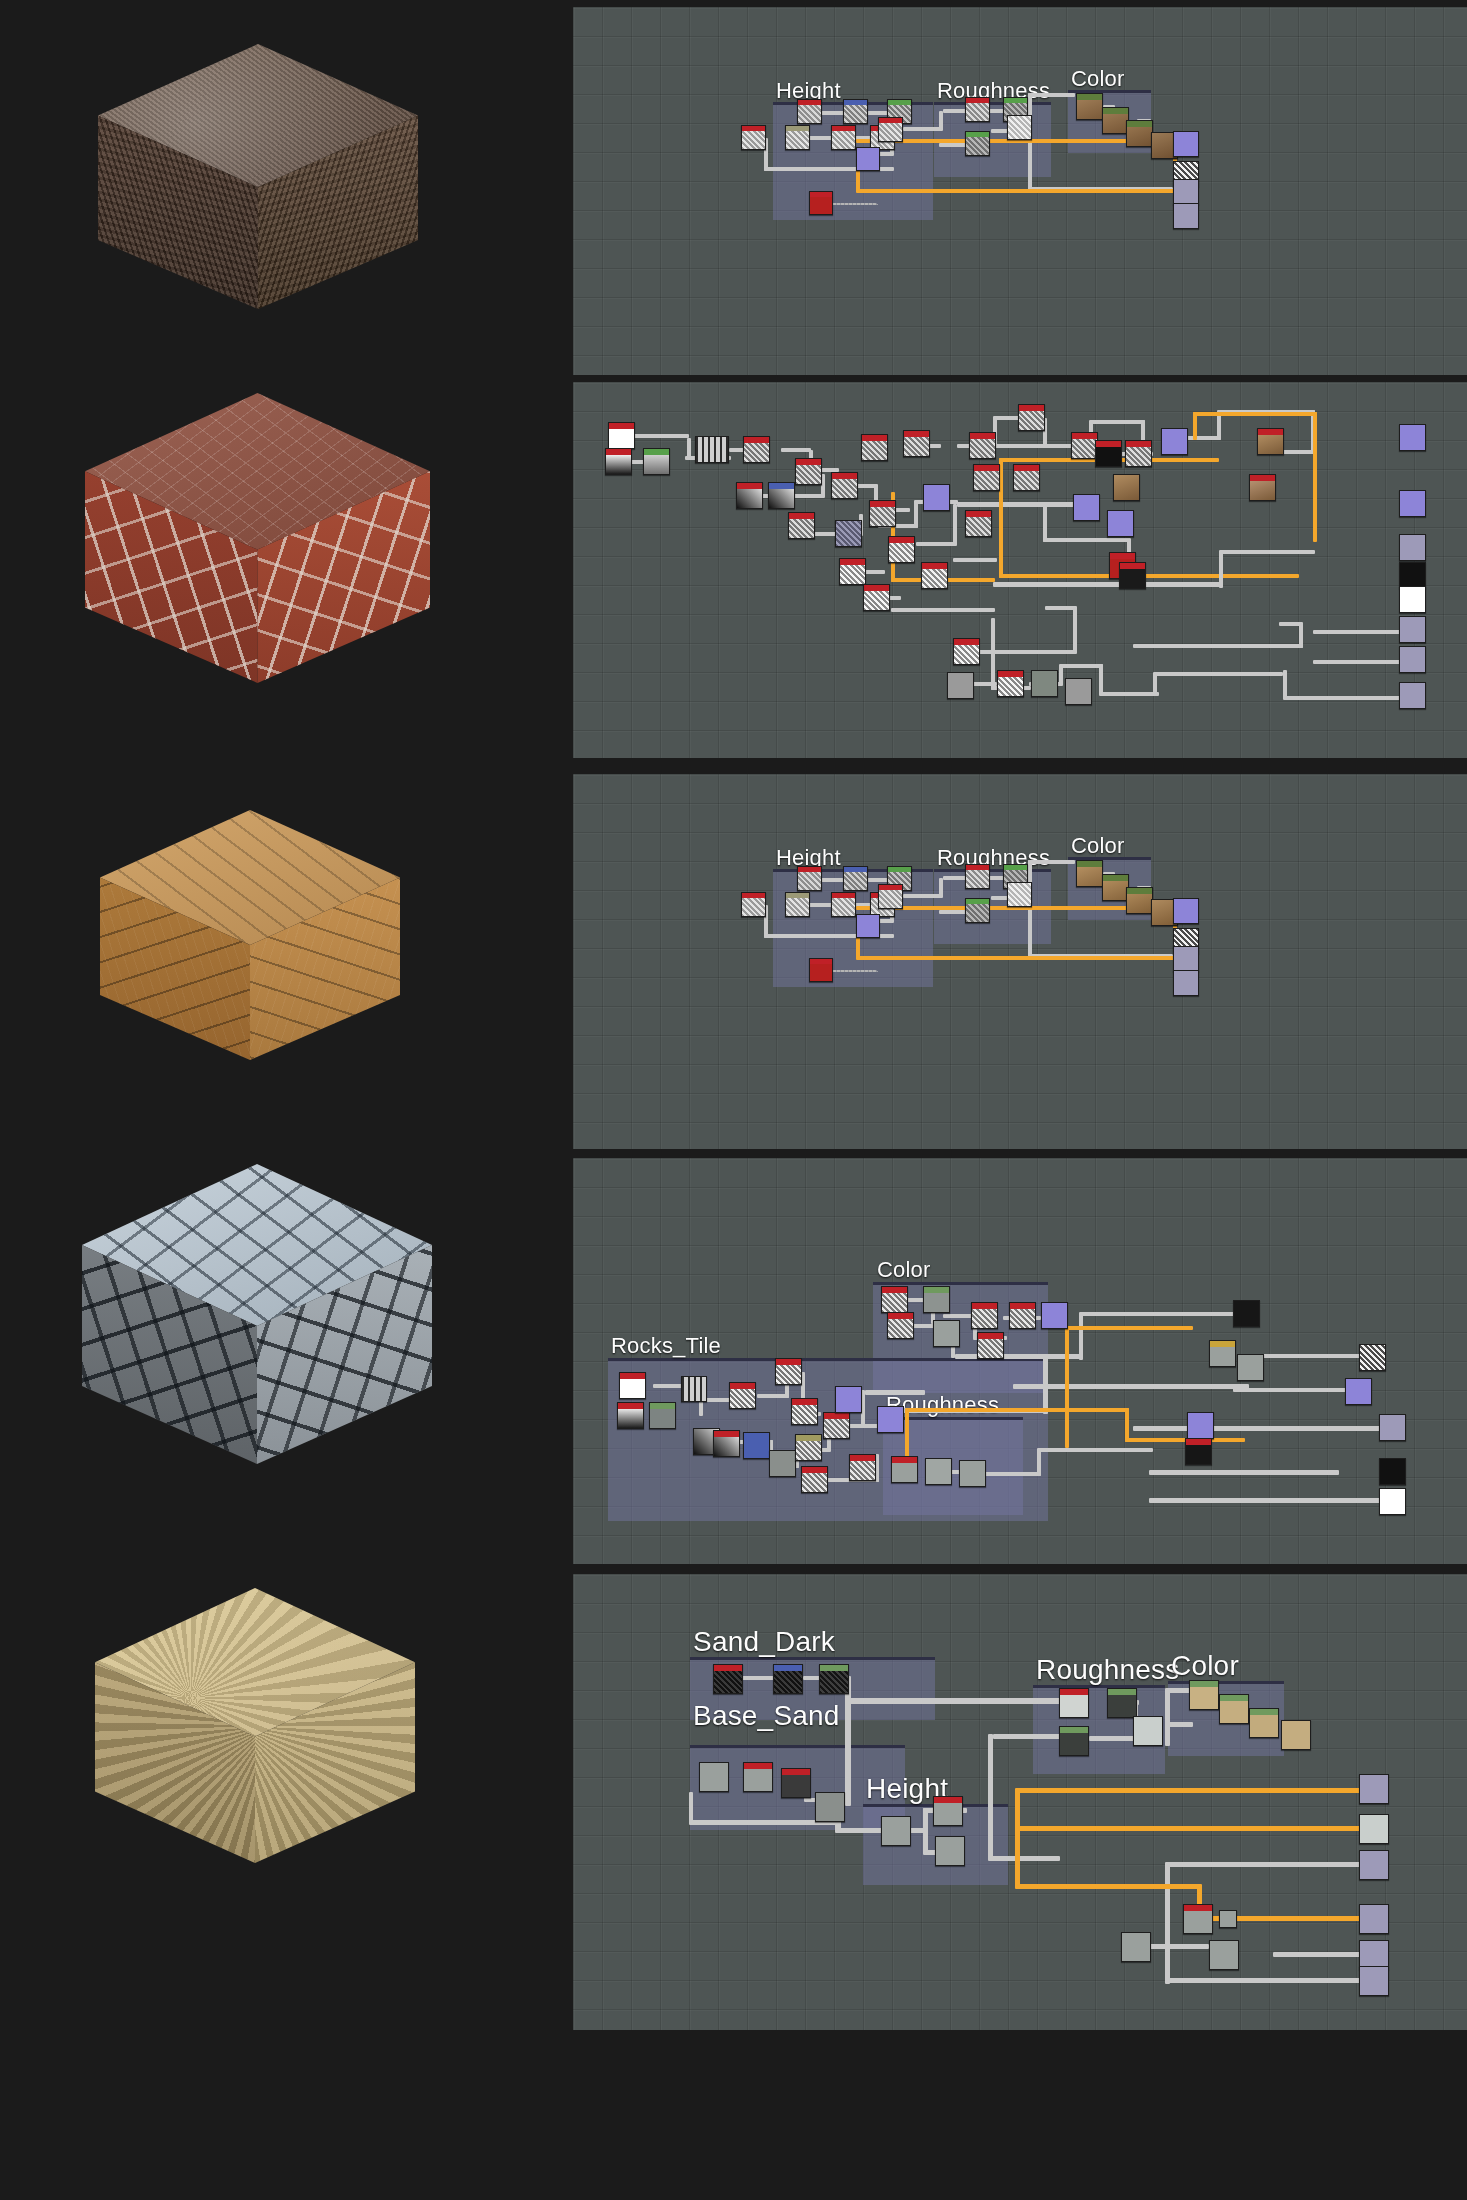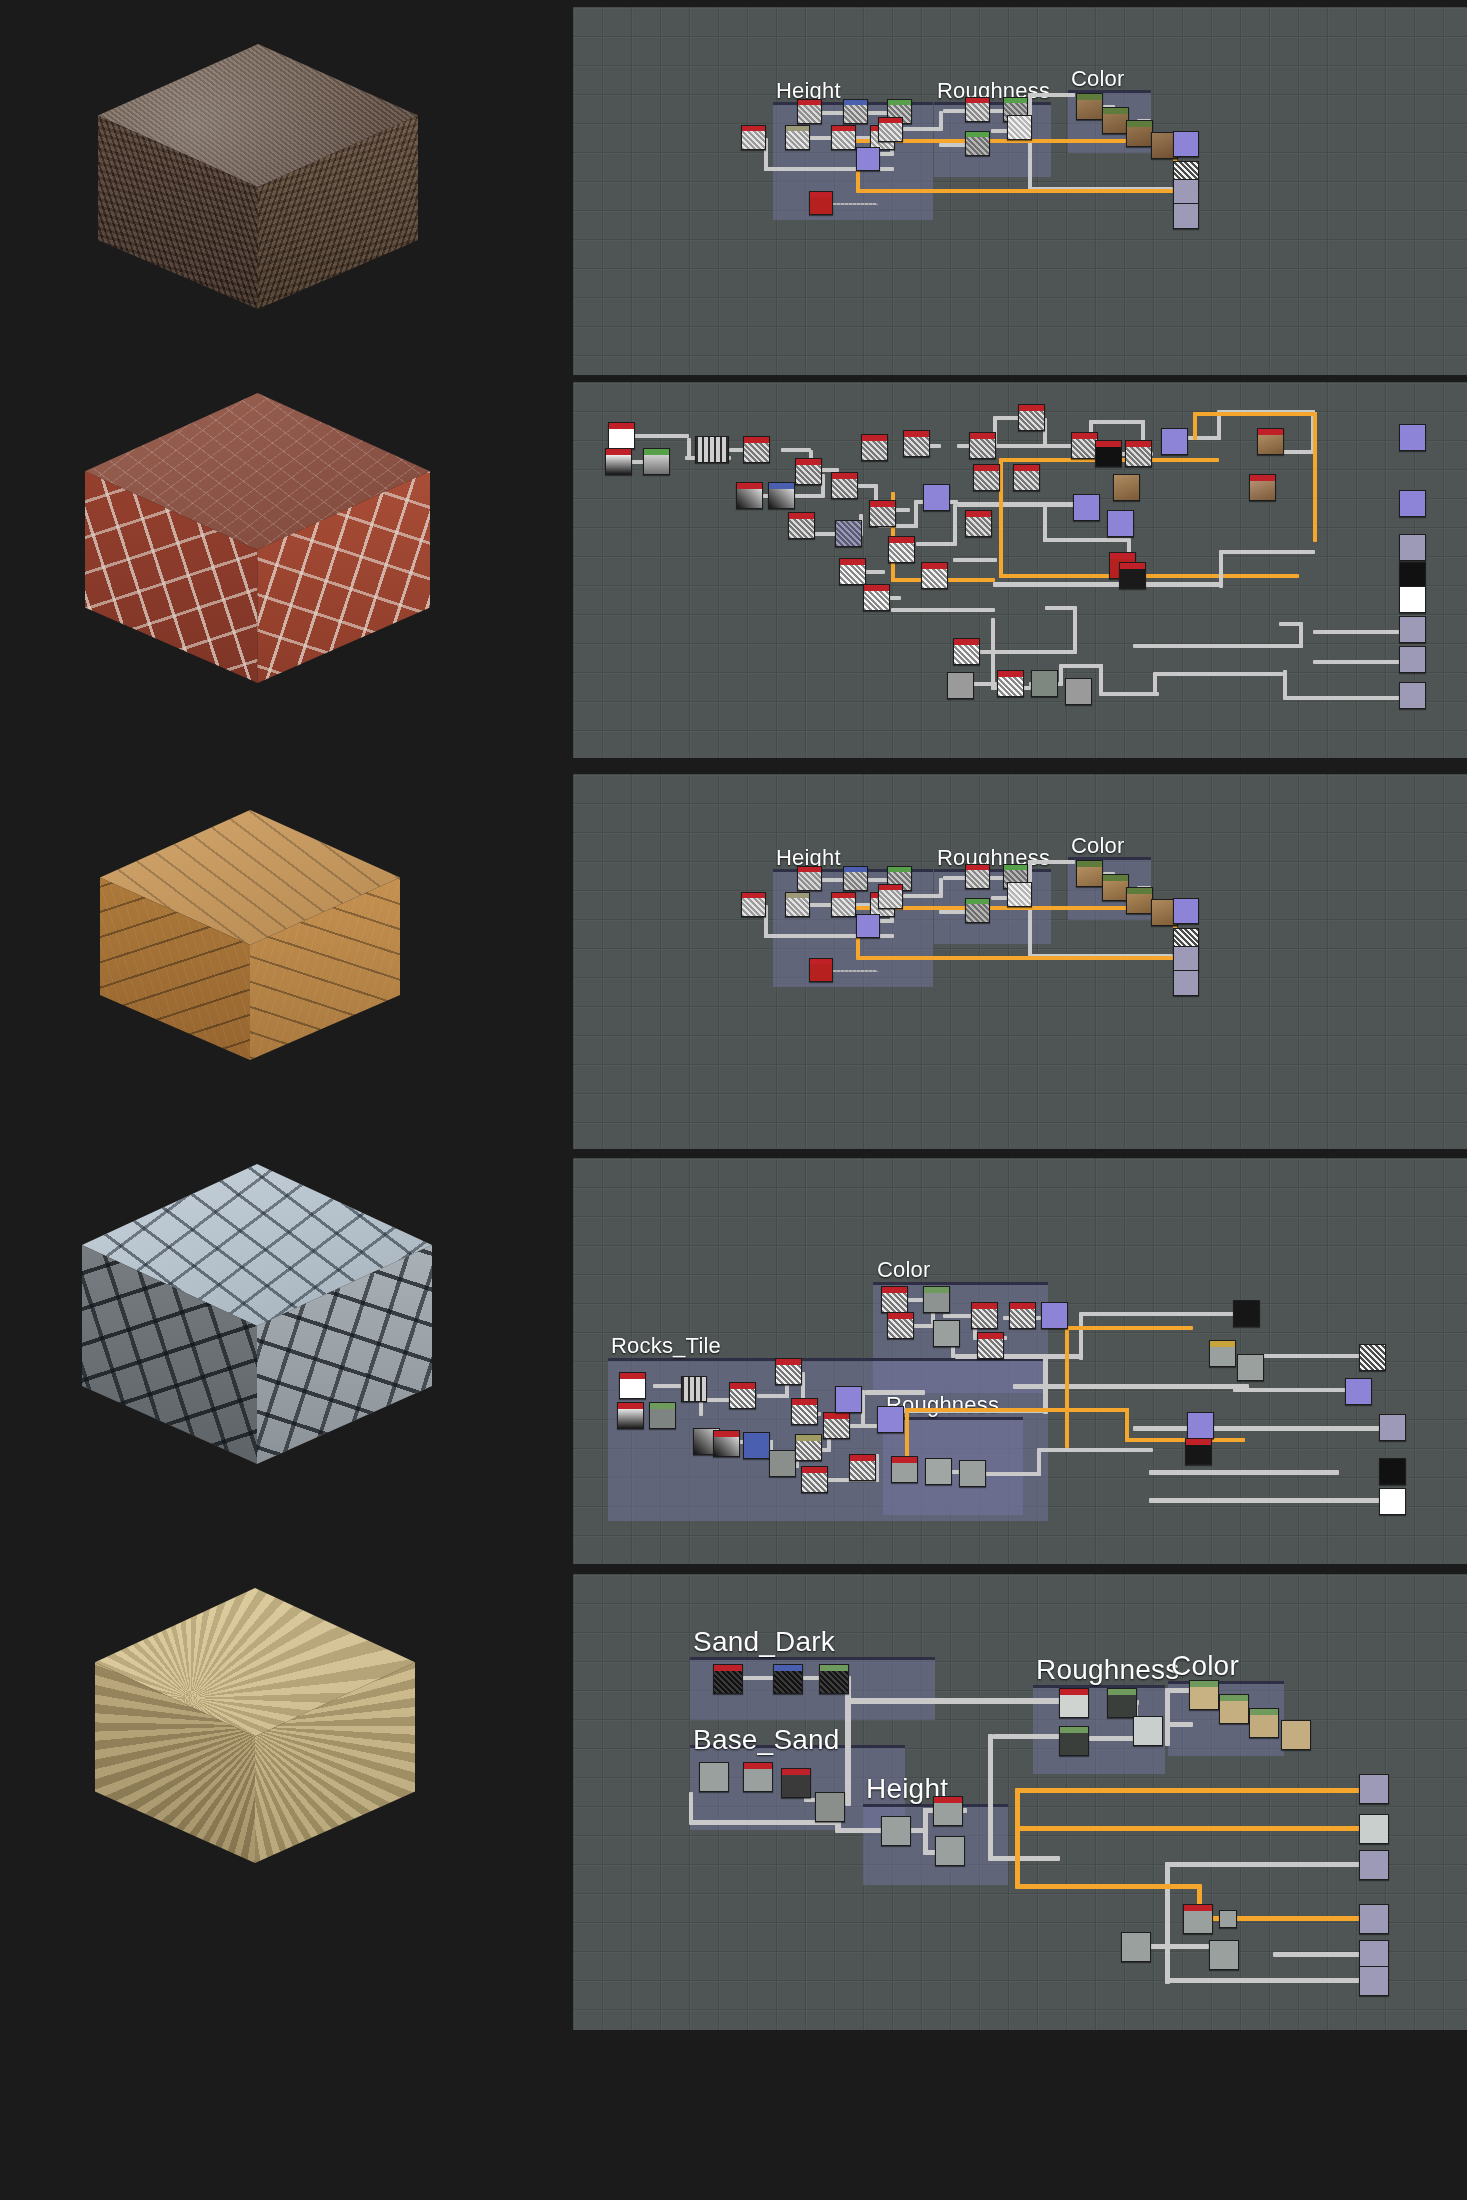--- a/index.html
+++ b/index.html
@@ -862,21 +862,21 @@
                linear-gradient(180deg,#d2be8b,#b09d6c);"></div>
       </div>
     </div>
 
     <div class="graph" style="left:573px;top:6px;width:1060px;height:456px;">
 
       <div class="frame" style="left:117px;top:83px;width:245px;height:60px;"></div>
       <div class="frame-label" style="left:120px;top:52px;font-size:28px;">Sand_Dark</div>
 
       <div class="frame" style="left:117px;top:171px;width:215px;height:82px;"></div>
-      <div class="frame-label" style="left:120px;top:150px;font-size:28px;">Base_Sand</div>
+      <div class="frame-label" style="left:120px;top:126px;font-size:28px;">Base_Sand</div>
 
       <div class="frame" style="left:290px;top:230px;width:145px;height:78px;"></div>
       <div class="frame-label" style="left:293px;top:199px;font-size:28px;">Height</div>
 
       <div class="frame" style="left:460px;top:111px;width:132px;height:86px;"></div>
       <div class="frame-label" style="left:463px;top:80px;font-size:28px;">Roughness</div>
 
       <div class="frame" style="left:595px;top:107px;width:116px;height:72px;"></div>
       <div class="frame-label" style="left:598px;top:76px;font-size:28px;">Color</div>
 

